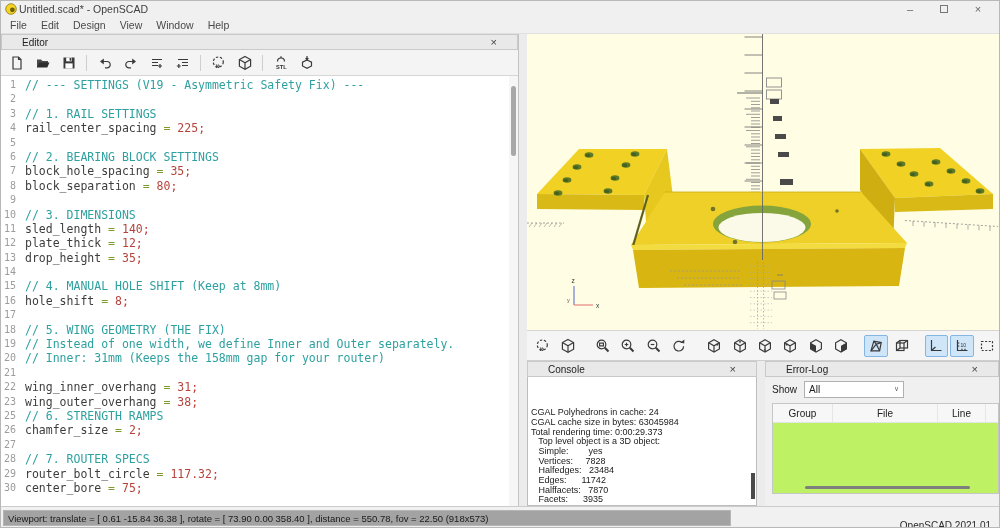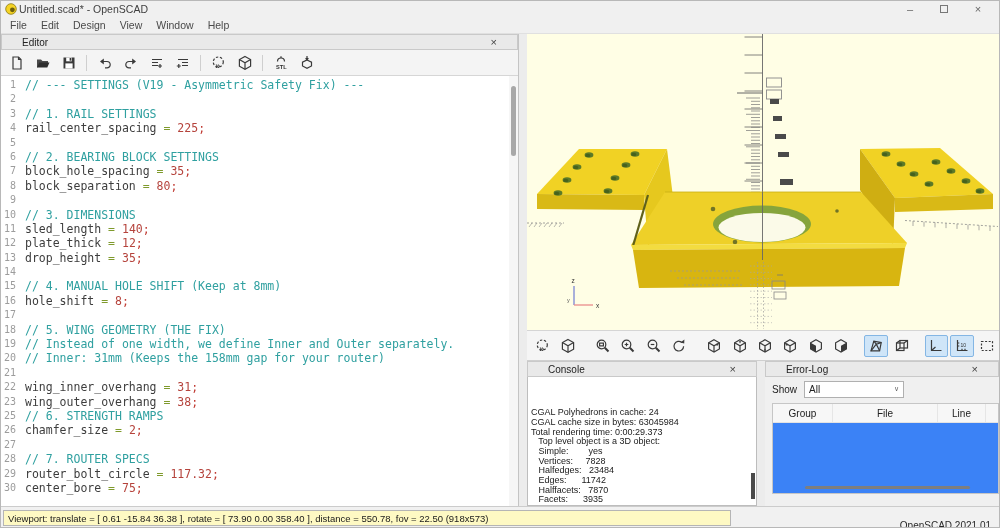--- a/index.html
+++ b/index.html
@@ -57,33 +57,33 @@
   .console-body { flex:1; background:#fff; border:1px solid #bdbdbd; border-top:none;
                   font-size:9px; line-height:9.7px; padding:2px 0 0 3px; white-space:pre;
                   overflow:hidden; position:relative; color:#1a1a1a;}
   .console-scroll-thumb { position:absolute; right:1px; top:96px; width:4px; height:26px; background:#4a4a4a;}
   .splitter-h { width:8px; background:#ececec; }
   .errorlog-panel { width:234px; display:flex; flex-direction:column; background:#f0f0f0; }
   .show-row { height:24px; display:flex; align-items:center; gap:7px; padding-left:7px; font-size:10px; }
   .filter-select { width:100px; height:17px; background:#fff; border:1px solid #b0b0b0;
                    display:flex; align-items:center; font-size:10px; padding:0 4px; }
   .chevron { margin-left:auto; font-size:7px; color:#666; }
-  .errlog-table { flex:1; margin:2px 0 12px 7px; border:1px solid #c6c6c6; background:#3b82f6;
+  .errlog-table { flex:1; margin:2px 0 12px 7px; border:1px solid #c6c6c6; background:#bef264;
                   display:flex; flex-direction:column; overflow:hidden; position:relative;}
   .errlog-header { display:flex; height:19px; background:#f7f7f7; border-bottom:1px solid #e3e3e3;
                    font-size:10px; color:#222; }
   .errlog-col { display:flex; align-items:center; justify-content:center;
                 border-right:1px solid #e6e6e6; flex-shrink:0; }
   .errlog-hscroll { position:absolute; bottom:2px; left:2px; right:2px; height:6px; }
   .errlog-hthumb { position:absolute; left:30px; width:165px; top:1px; height:3px; background:#7e7e7e; border-radius:2px;}
 
   
   .statusbar { height:23px; display:flex; align-items:center; background:#f1f1f1;
                border-top:1px solid #cccccc; padding:0 8px 0 2px; }
-  .viewport-status { width:728px; height:16px; border:1px solid #b5b5b5; background:#fef9c3;
+  .viewport-status { width:728px; height:16px; border:1px solid #b5b5b5; background:#a3a3a3;
                      font-size:9.5px; color:#1a1a1a; display:flex; align-items:center;
                      padding:0 4px; white-space:nowrap; overflow:hidden; }
   .version { margin-left:auto; font-size:10px; color:#2a2a2a;margin-top:15px; }
 
   svg text { font-family:"Liberation Sans", sans-serif; }
 </style>
 </head>
 <body>
 
 <div class="titlebar">

